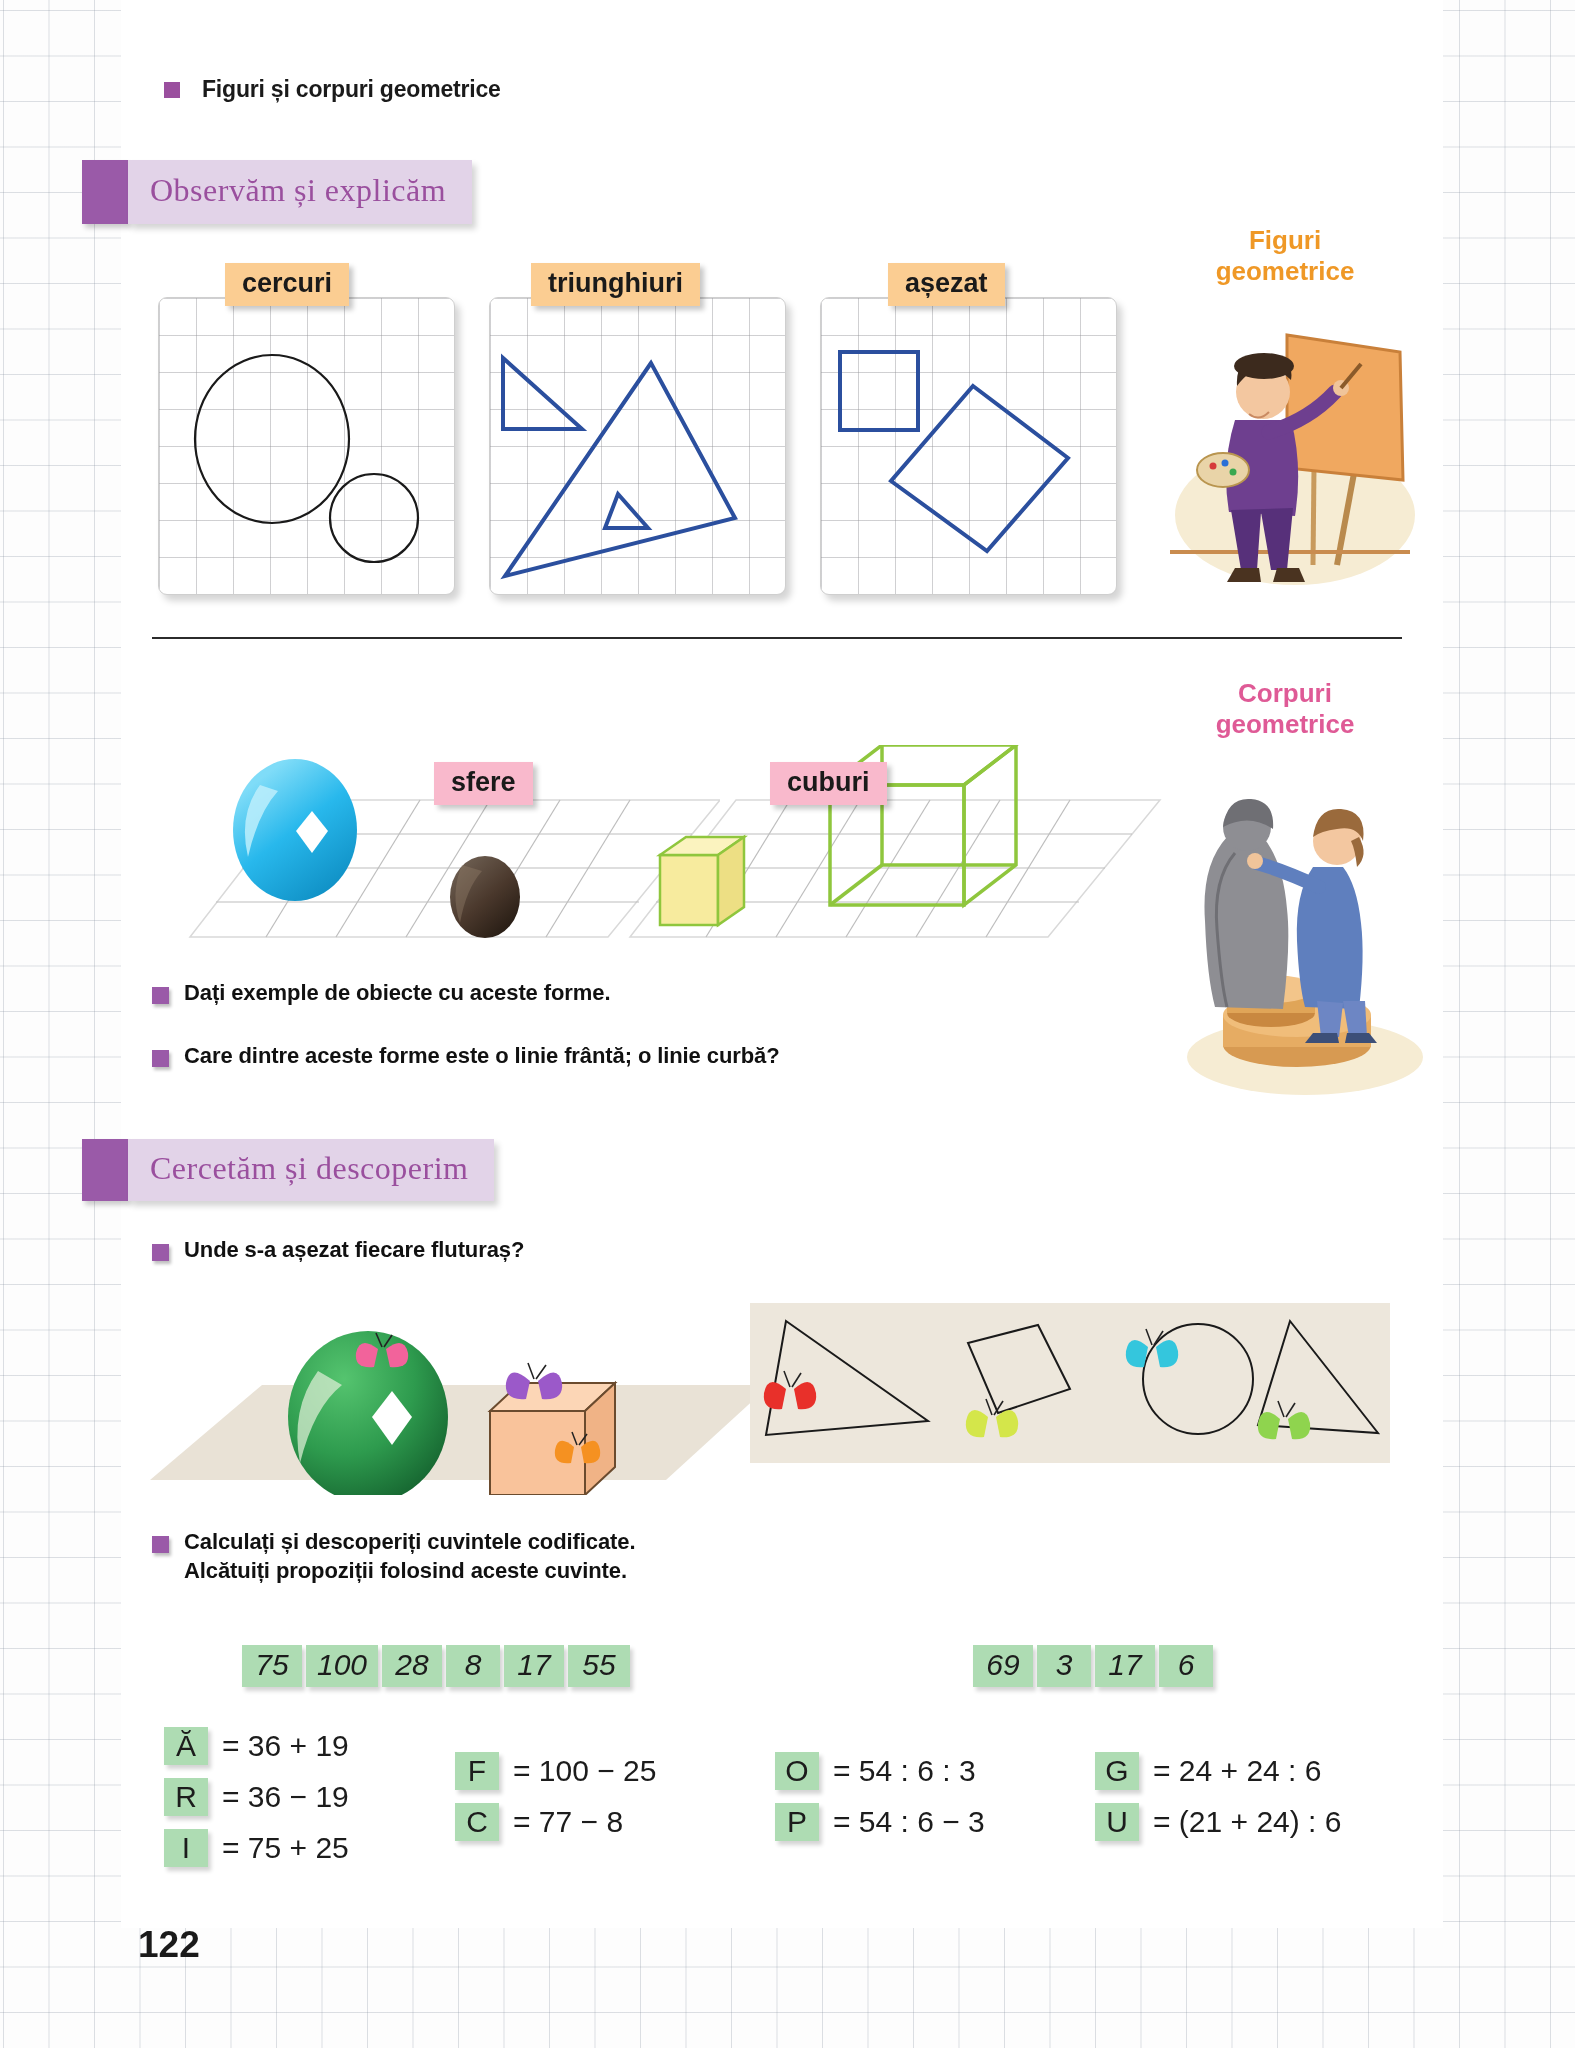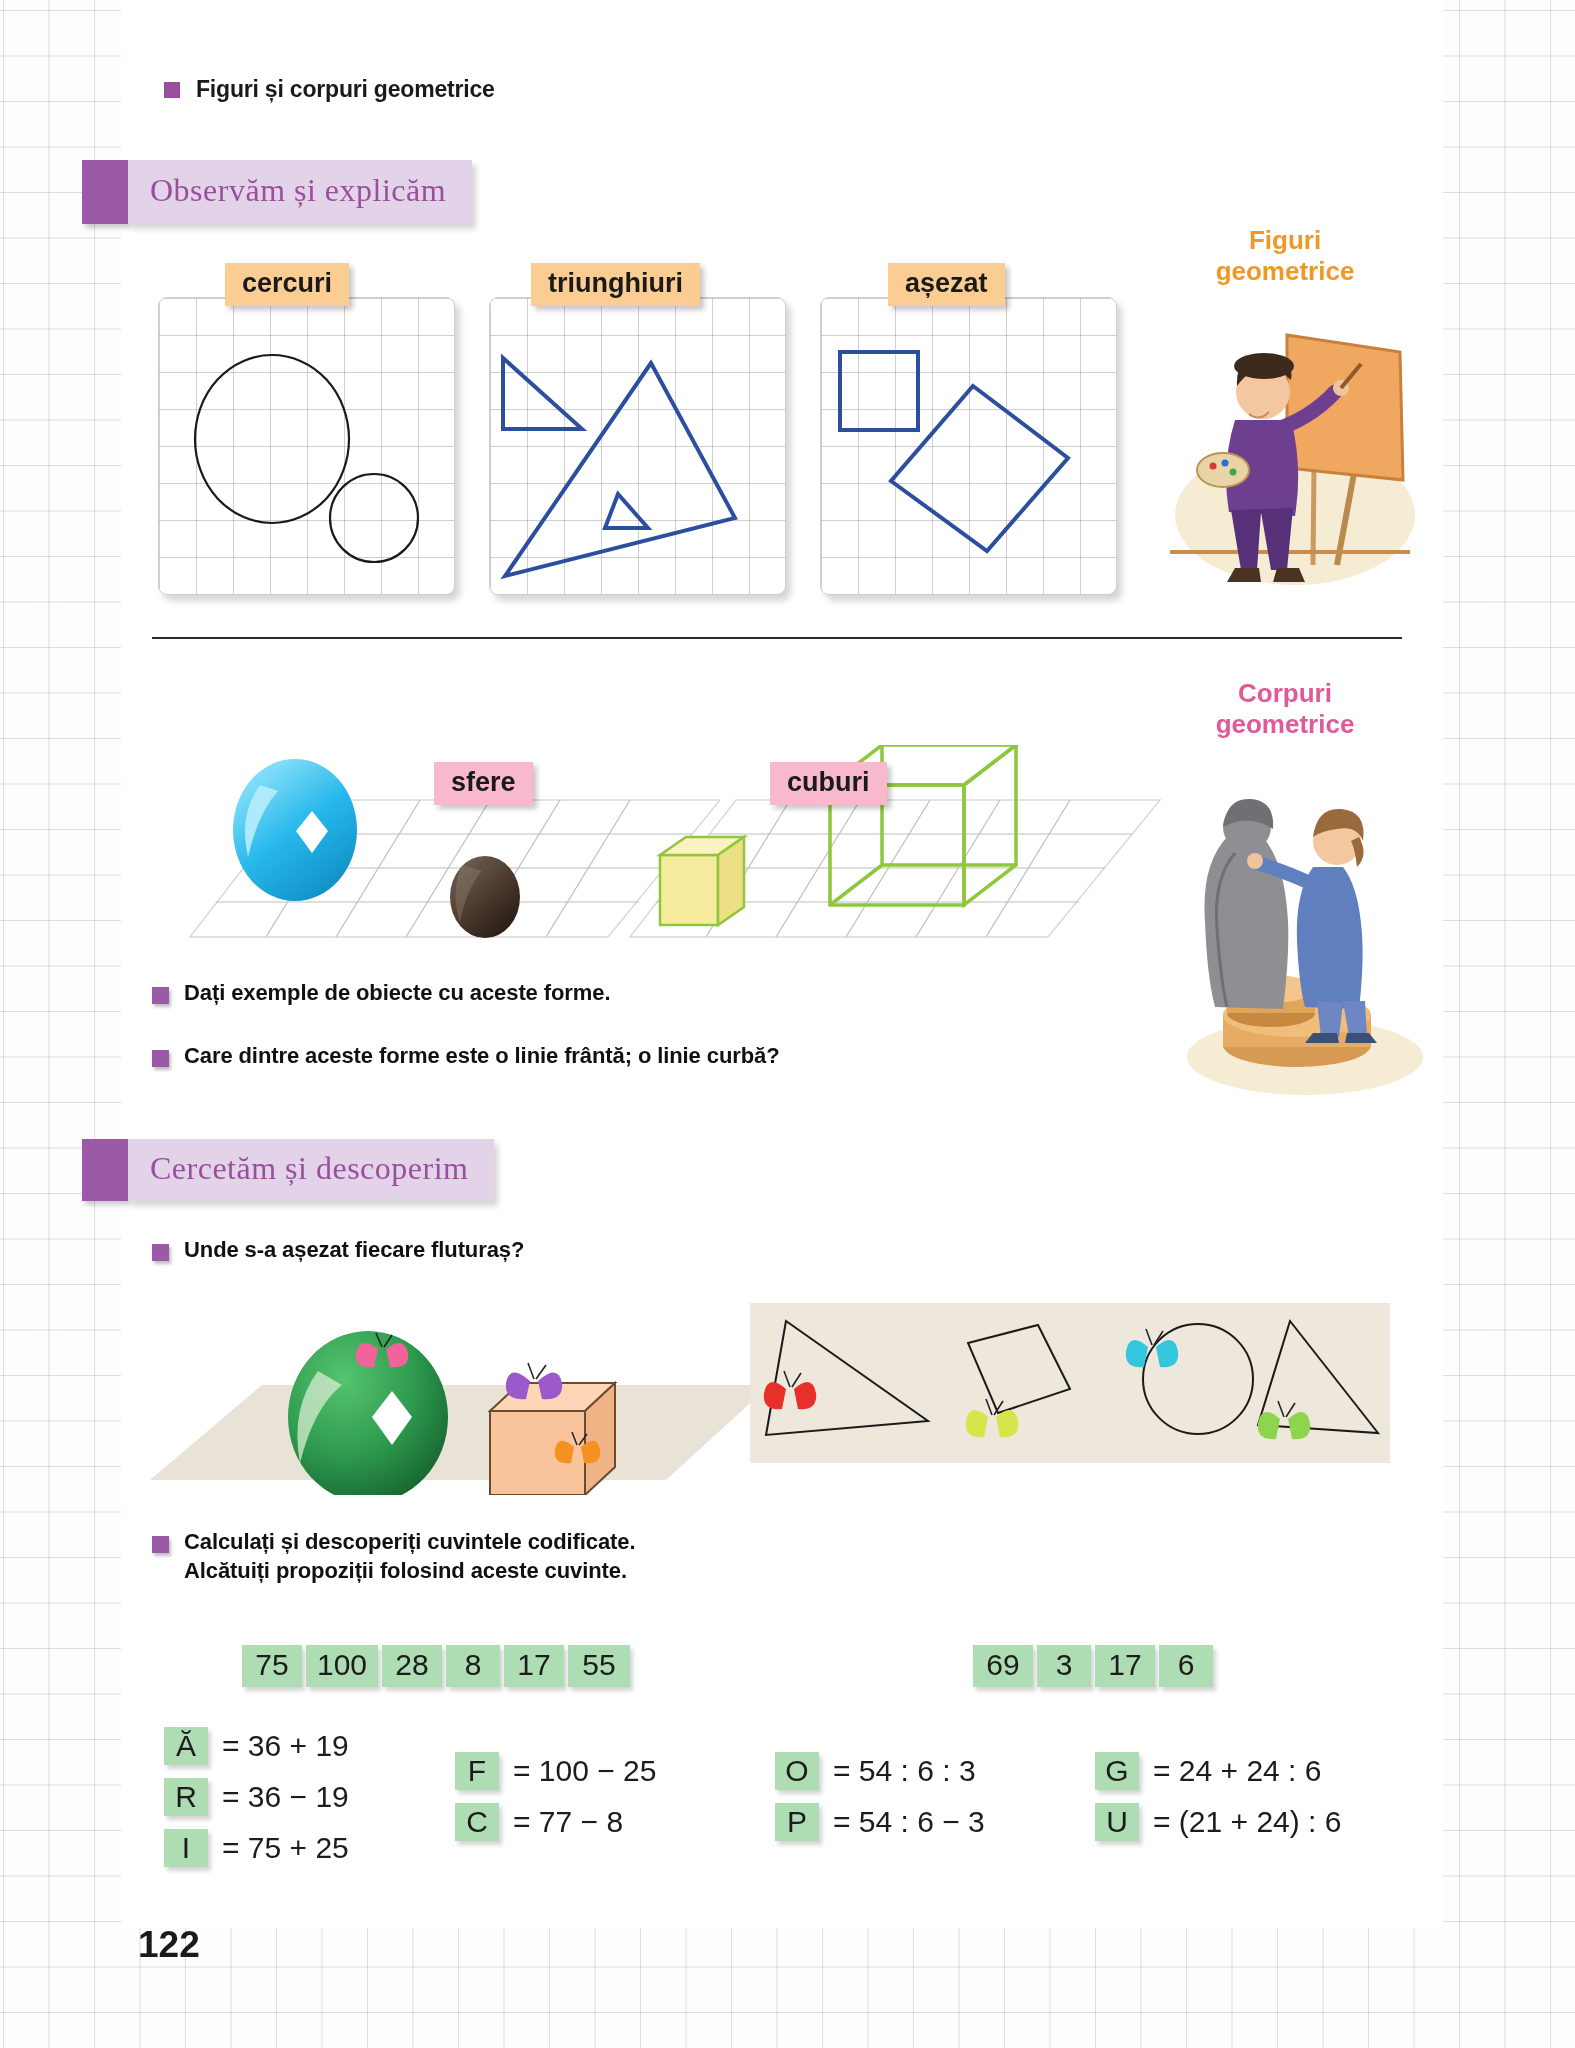--- a/index.html
+++ b/index.html
@@ -30,21 +30,21 @@
     position: absolute;
     left: 121px; top: 0px;
     width: 1322px; height: 110px;
     background: #ffffff;
   }
 
   
   .runhead {
     position: absolute;
     left: 152px; top: 76px;
-    display: flex; align-items: center; gap: 16px;
+    display: flex; align-items: center; gap: 22px;
     z-index: 6;
     padding-left: 12px;
   }
   .runhead .sq {
     width: 16px; height: 16px; background: #9a4f9e; display: block;
   }
   .runhead .txt {
     font-size: 23px; font-weight: bold; color: #1a1a1a; letter-spacing: -0.2px;
   }
 
@@ -142,20 +142,21 @@
     display: flex; gap: 4px;
     z-index: 6;
   }
   .numstrip .cell {
     background: #aedcb3;
     box-shadow: 3px 4px 4px rgba(0,0,0,0.17);
     font-size: 30px; color: #1c1c1c;
     display: flex; align-items: center; justify-content: center;
     padding: 3px 16px 5px;
     font-family: "Liberation Sans", sans-serif;
+    font-style: italic;
   }
 
   
   .eqcol { position: absolute; z-index: 6; }
   .eqrow {
     display: flex; align-items: center;
     margin-bottom: 13px;
     white-space: nowrap;
   }
   .eqrow .letter {

